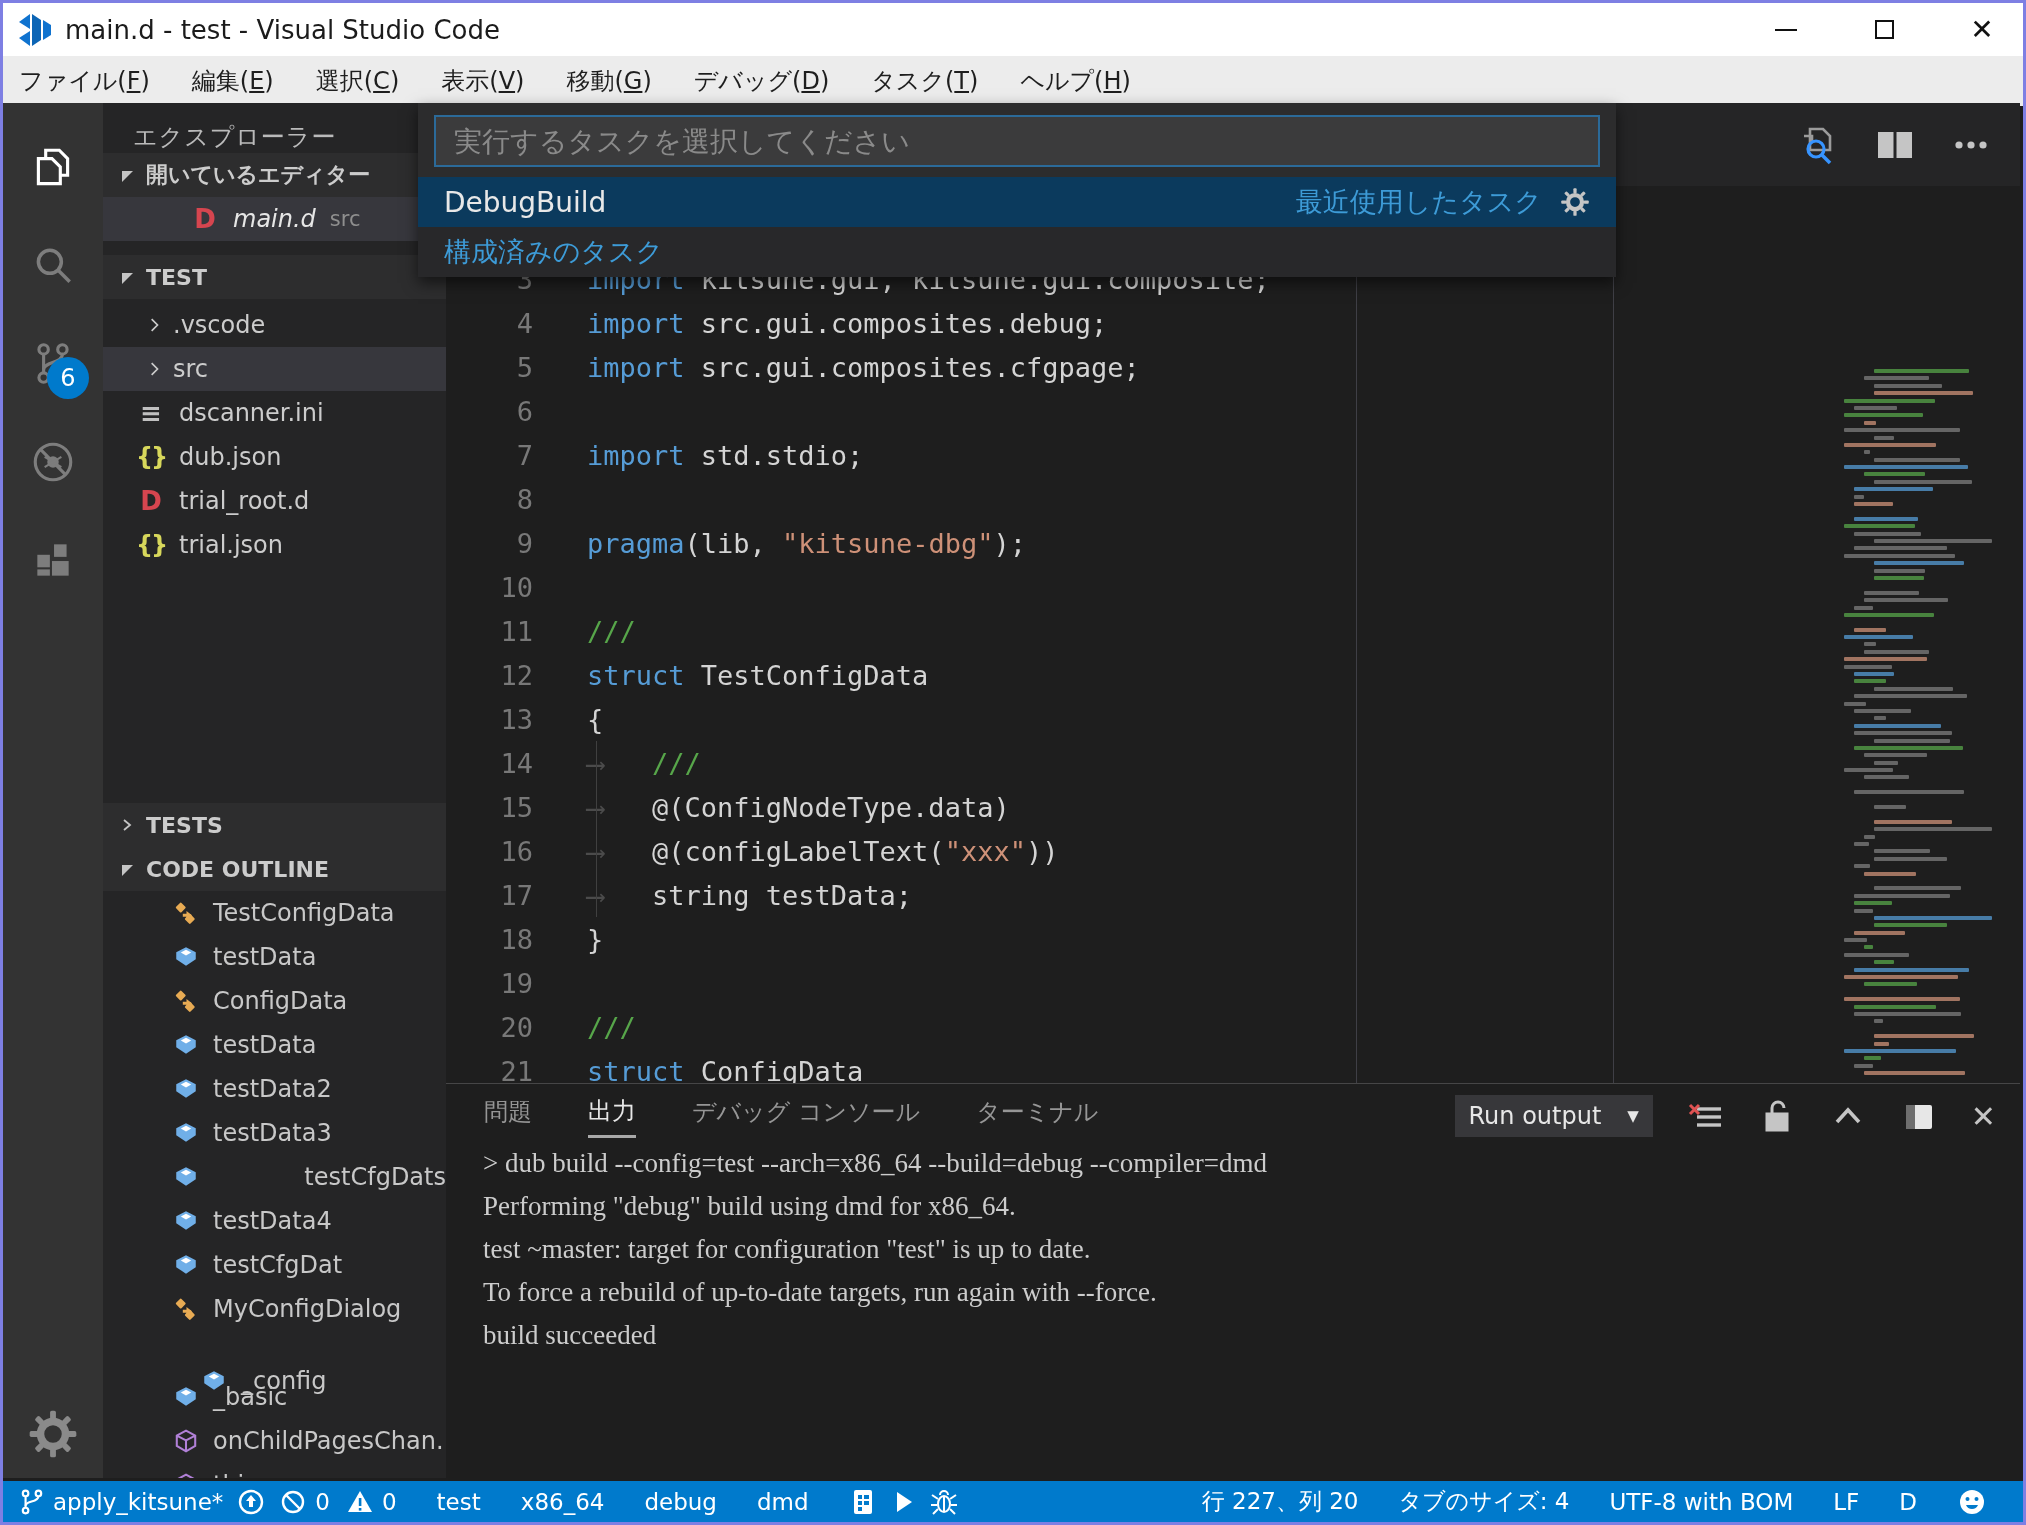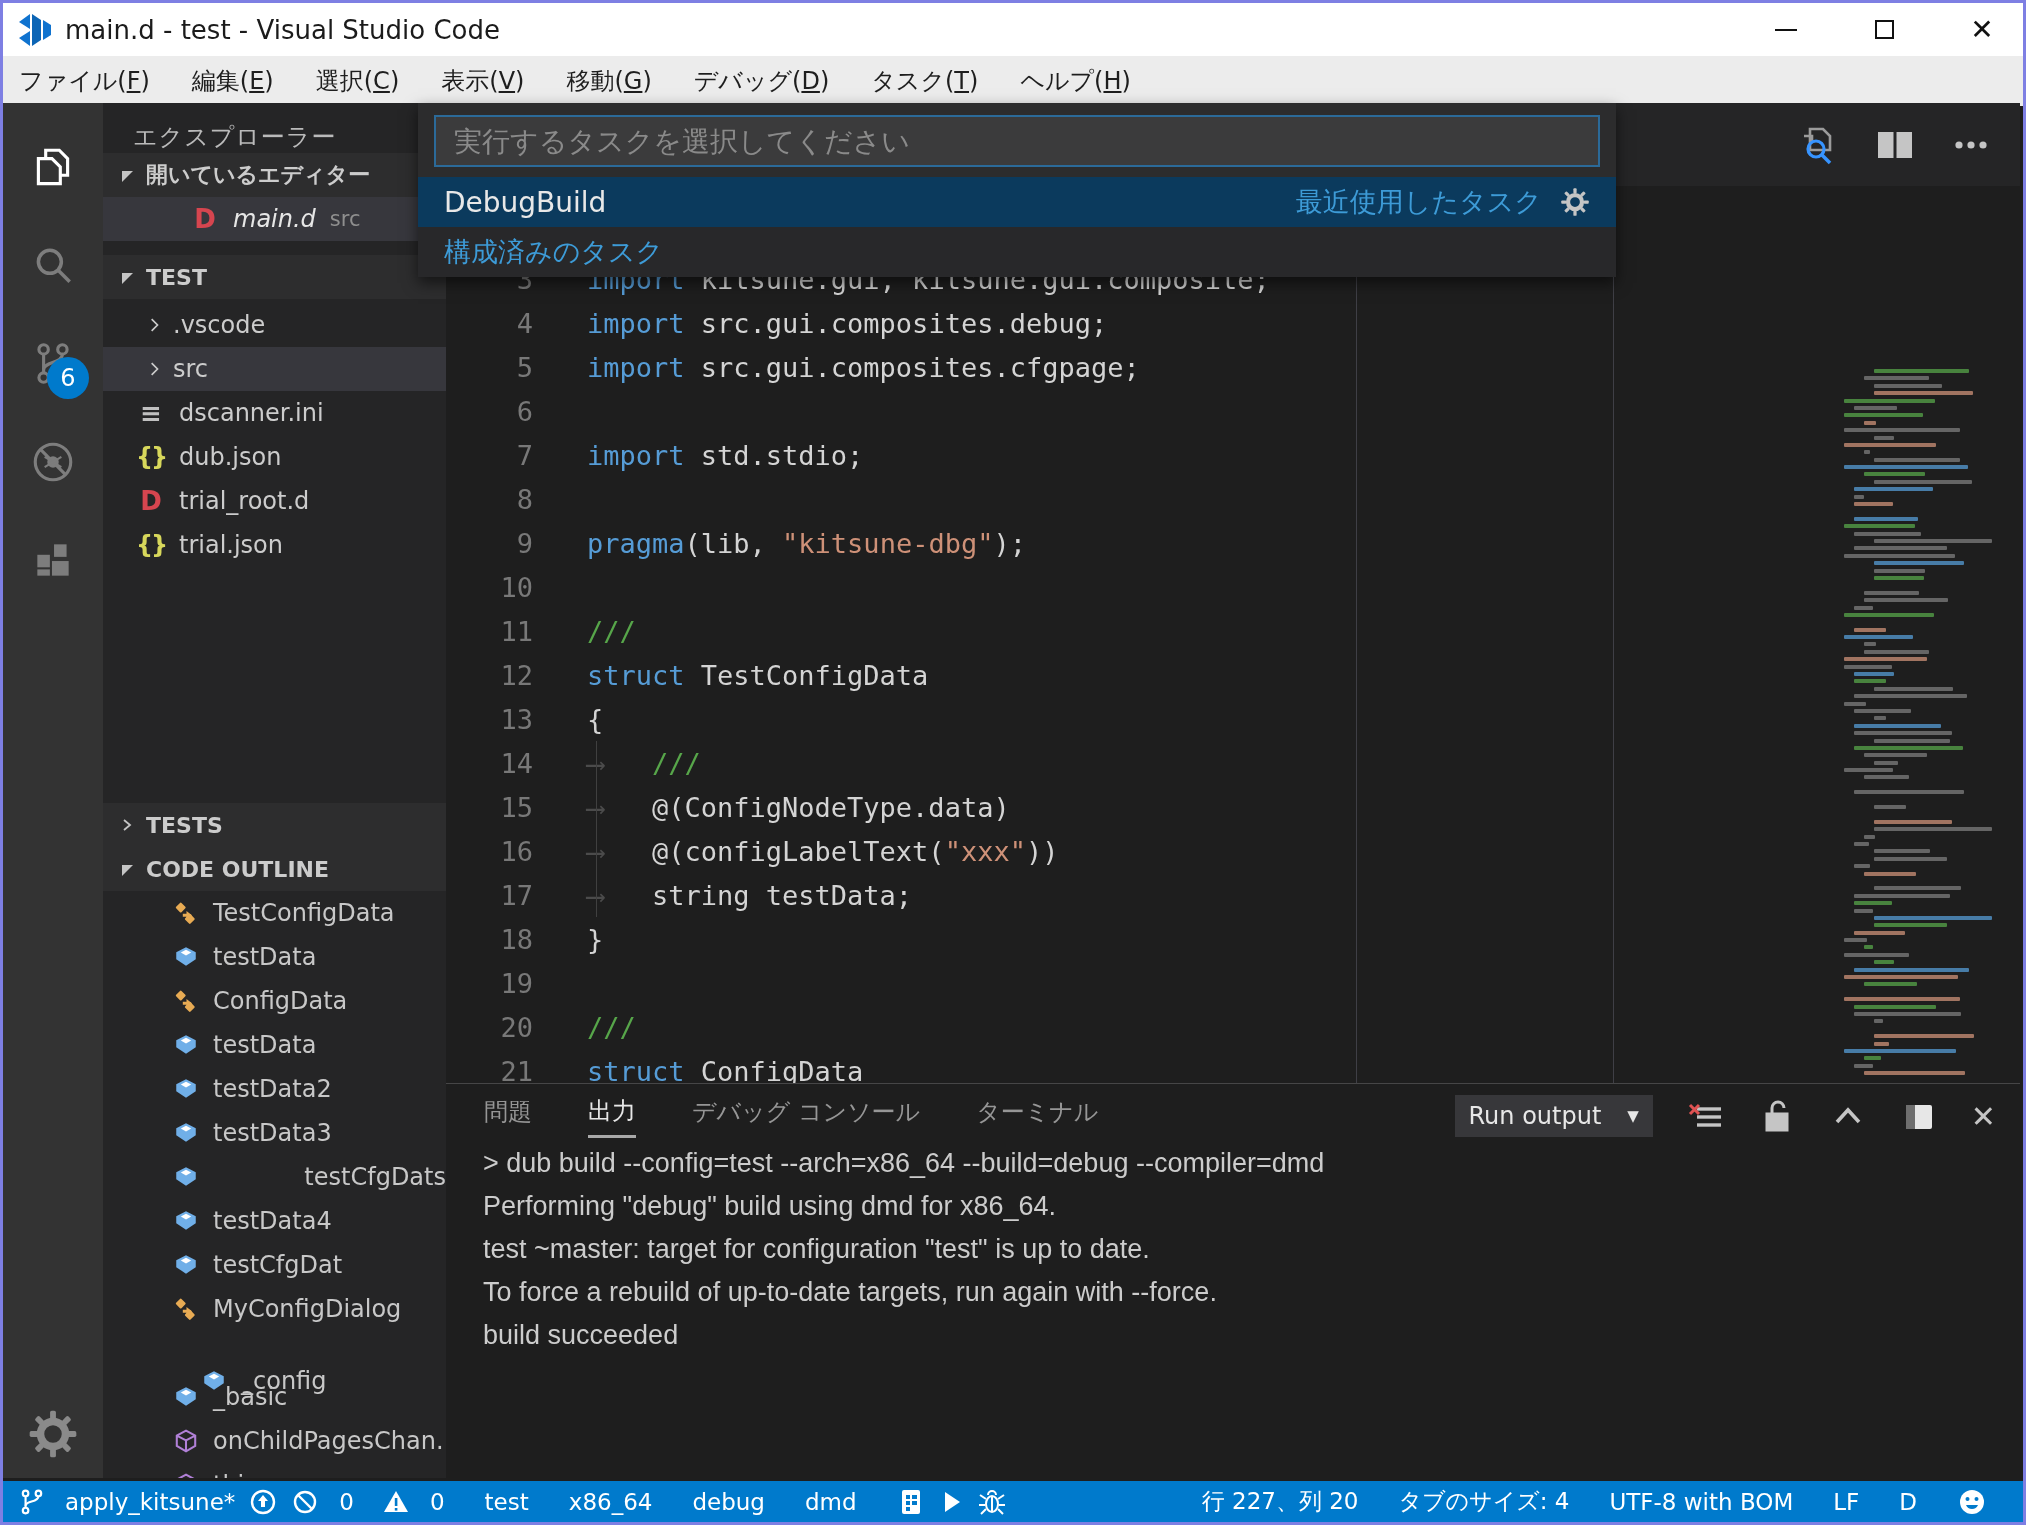--- a/index.html
+++ b/index.html
@@ -71,27 +71,27 @@
   .qp-pad { width:48px; }
 
   
   #panel { position:absolute; left:443px; top:1080px; right:3px; bottom:44px; background:#1E1E1E; border-top:1px solid #464647; }
   .panel-tabs { position:absolute; left:38px; top:10px; display:flex; gap:56px; align-items:center; height:44px; }
   .ptab { font-size:24px; color:#969696; padding-bottom:8px; white-space:nowrap; }
   .ptab.active { color:#E7E7E7; border-bottom:3px solid #A8A8A8; }
   .panel-ctrls { position:absolute; right:24px; top:8px; display:flex; align-items:center; gap:34px; height:48px; }
   .chan-select { height:42px; background:#37373A; color:#E7E7E7; font-size:24px; display:flex; align-items:center; padding:0 14px; gap:26px; }
   .chan-select .arr { font-size:15px; color:#E7E7E7; }
-  .out-line { position:absolute; left:37px; height:43px; display:flex; align-items:center; color:#CCCCCC; font-family:Liberation Sans, sans-serif; font-size:27px; white-space:pre; }
+  .out-line { position:absolute; left:37px; height:43px; display:flex; align-items:center; color:#CCCCCC; font-family:Liberation Serif, serif; font-size:27px; white-space:pre; }
 
   
   #statusbar { position:absolute; left:0; bottom:0; width:100%; height:41px; background:#007ACC; display:flex; align-items:center; color:#FFFFFF; font-size:23px; }
   .sb-left { display:flex; align-items:center; gap:13px; margin-left:16px; }
   .sb-right { display:flex; align-items:center; gap:40px; margin-left:auto; margin-right:36px; }
-  .sb-seg { display:flex; align-items:center; gap:20px; white-space:nowrap; }
+  .sb-seg { display:flex; align-items:center; gap:8px; white-space:nowrap; }
   .gap26 { width:14px; }
 </style>
 </head>
 <body>
 
 <div id="root">
 <div id="win">
 
   <div id="titlebar">
     <svg class="logo" viewBox="0 0 36 36">

